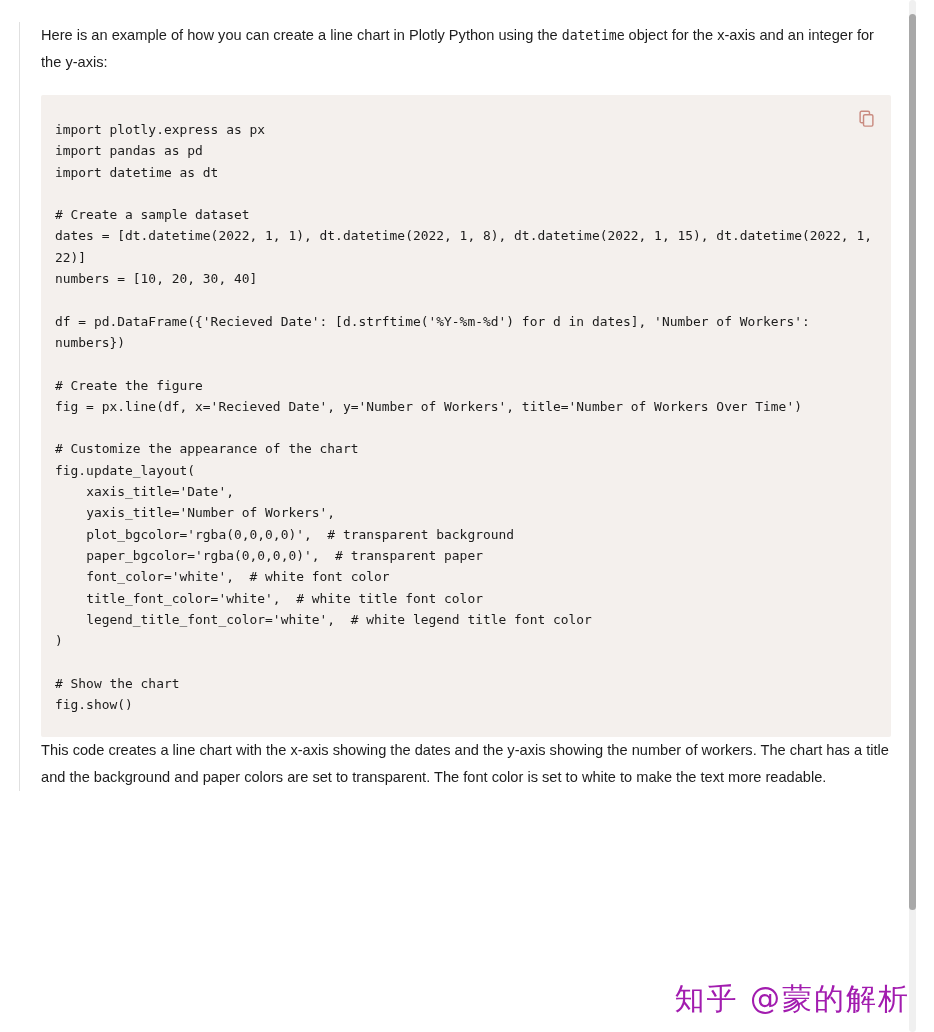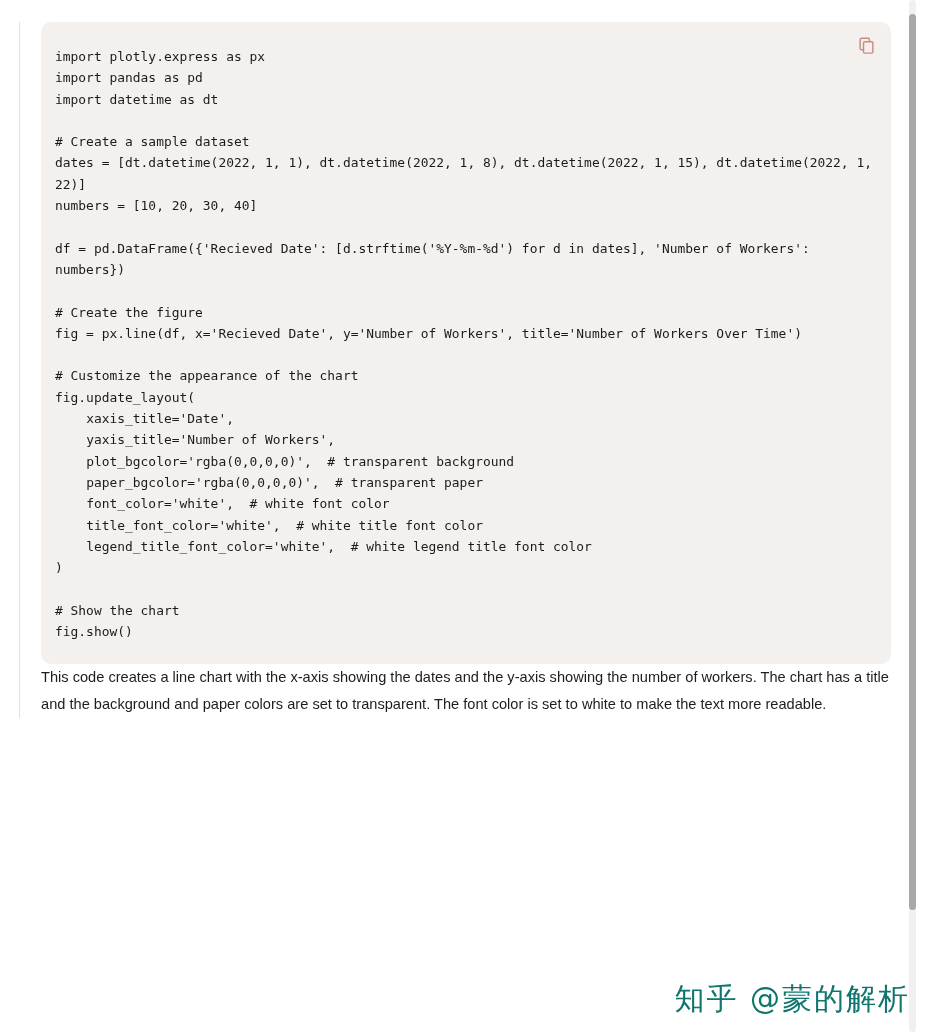--- a/index.html
+++ b/index.html
@@ -63,21 +63,21 @@
     font-family: "DejaVu Sans Mono", "Liberation Mono", monospace;
     font-size: 13.2px;
     letter-spacing: -0.1px;
   }
 
   
   .code-wrap {
     position: relative;
     margin-top: 19px;
     background: #f4f0ed;
-    border-radius: 10px;
+    border-radius: 2px;
     padding: 24px 16px 22px 14px;
     width: 850px;
   }
   .copy-btn {
     position: absolute;
     top: 12px;
     right: 14px;
     width: 22px;
     height: 22px;
     display: flex;
@@ -119,36 +119,37 @@
     background: #a8a8a8;
     border-radius: 4px;
   }
 
   
   .watermark {
     position: absolute;
     right: 24px;
     bottom: 18px;
     font-size: 30px;
-    color: #0f766e;
+    color: #a21caf;
     font-family: "DejaVu Sans", sans-serif;
     letter-spacing: 2px;
     white-space: nowrap;
     user-select: none;
     line-height: 1;
   }
 </style>
 </head>
 <body>
 
 <div class="page">
 
 
   <div class="answer">
 
+    <p class="para"><span>Here is an example of how you can create a line chart in Plotly Python using the </span><span class="mono-inline">datetime</span><span> object for the x-axis and an integer for the y-axis:</span></p>
 
     <div class="code-wrap">
       <button class="copy-btn" aria-label="copy">
         <svg width="17" height="17" viewBox="0 0 20 20" fill="none">
           <rect x="2.5" y="1.5" width="11" height="13.5" rx="1.6" stroke="#c98b80" stroke-width="1.7"></rect>
           <rect x="6.5" y="5.5" width="11" height="13.5" rx="1.6" stroke="#c98b80" stroke-width="1.7" fill="#f4f0ed"></rect>
         </svg>
       </button>
       <pre class="code">import plotly.express as px
 import pandas as pd

